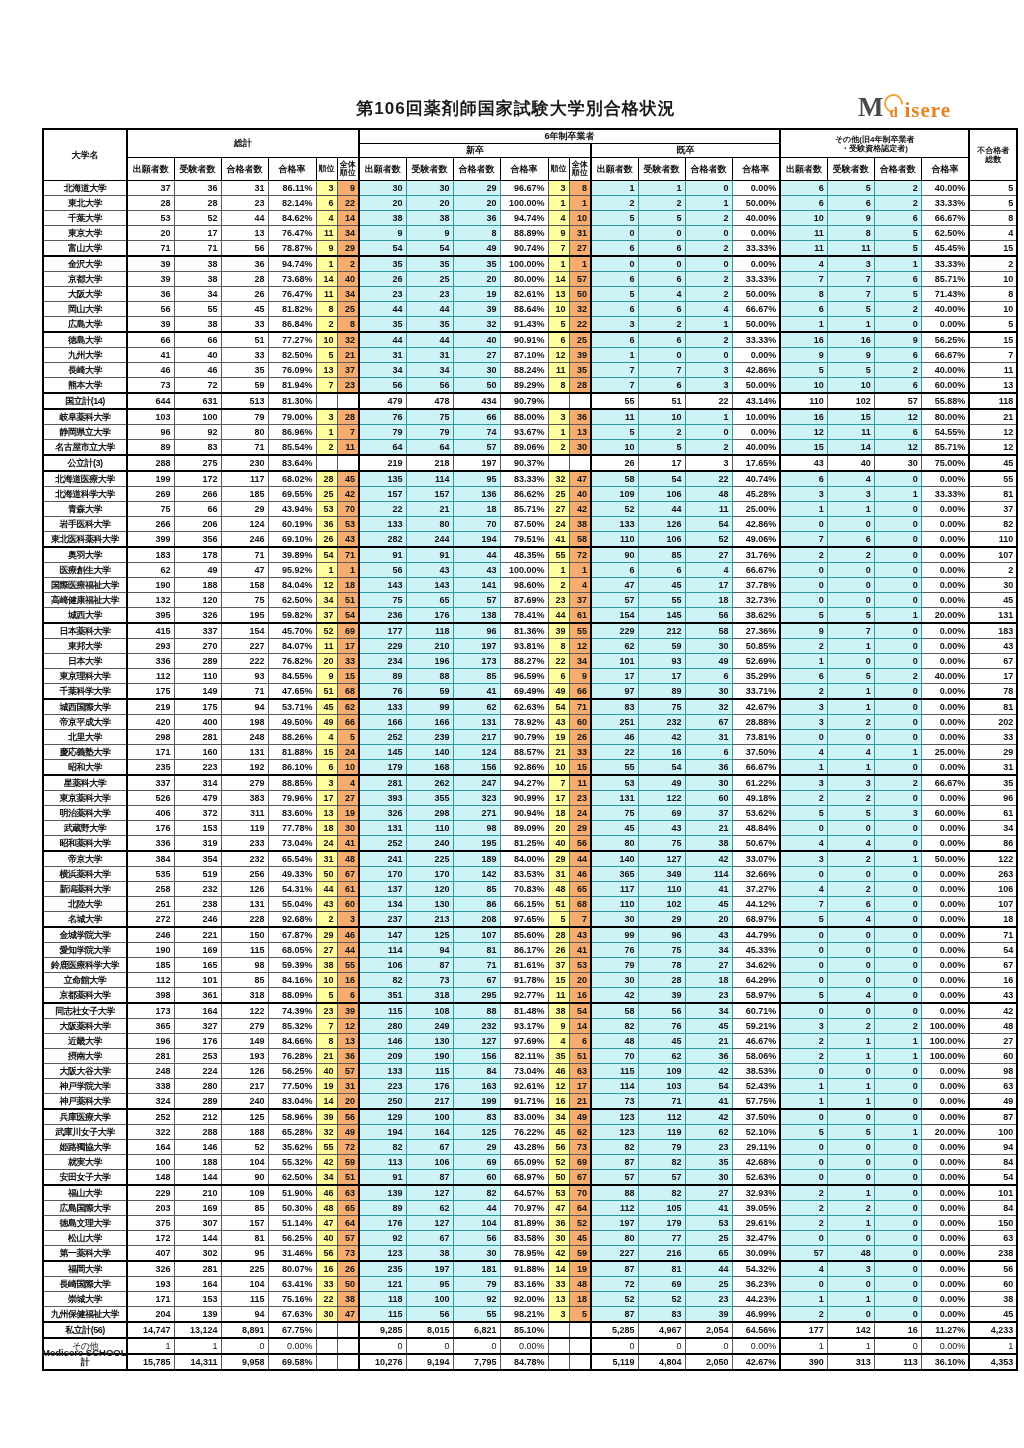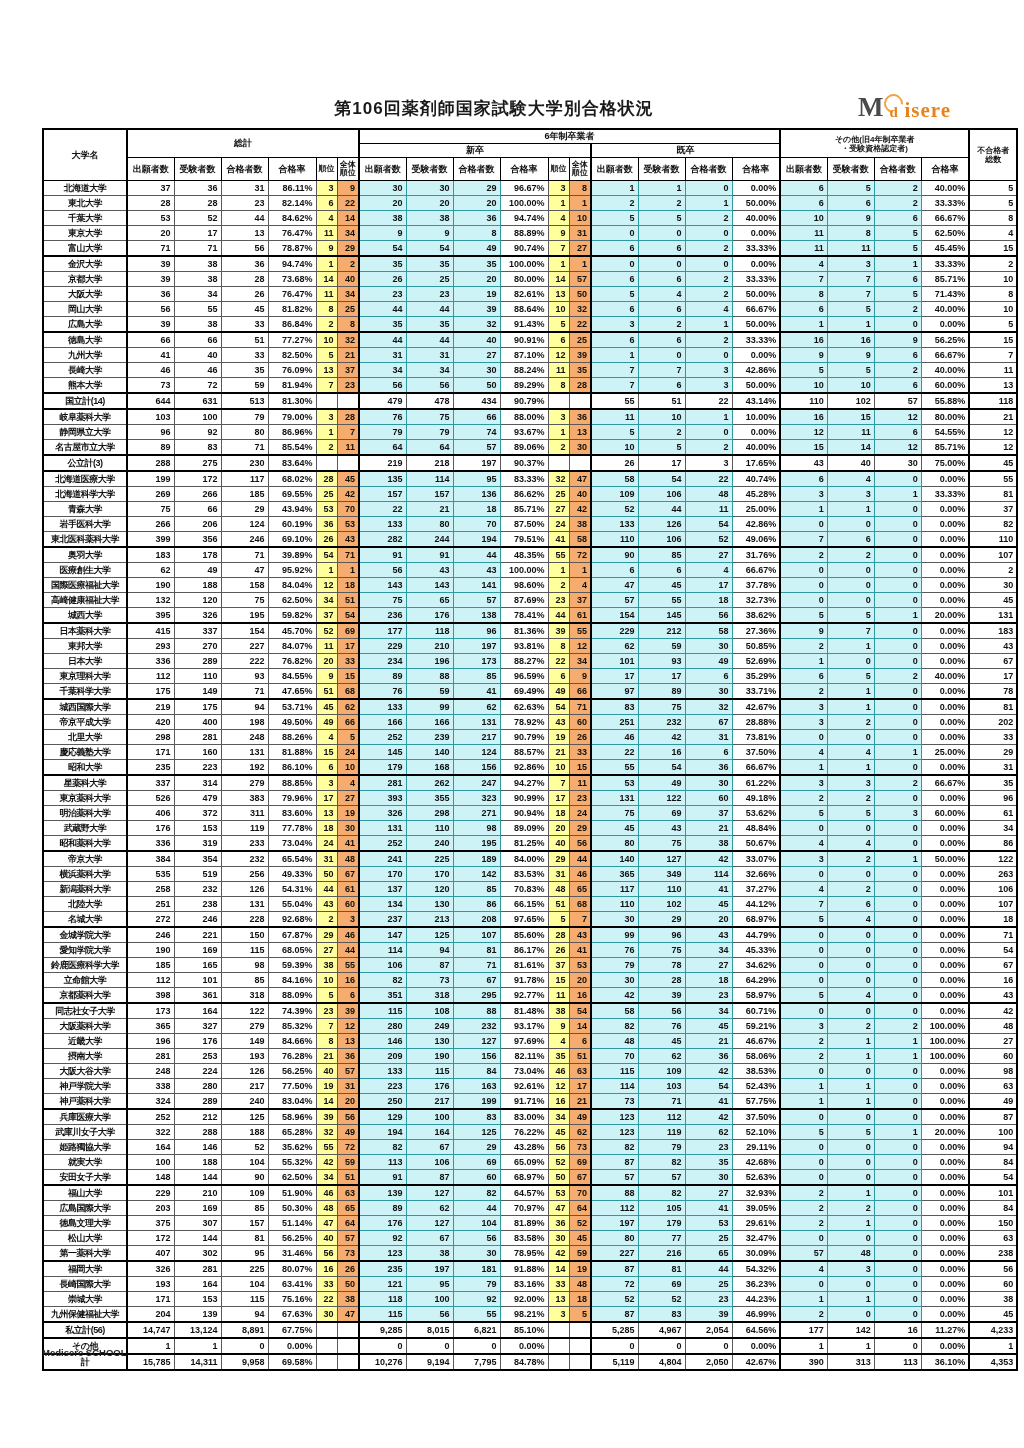--- a/index.html
+++ b/index.html
@@ -5,21 +5,21 @@
   :root{
     --cyan:#cdf3f7; --cyan-border:#2e9aa0; --yellow:#ffff9e; --orange:#f6ac6e;
     --grid:#595959; --frame:#000; --logo-orange:#e8821e;
   }
   html,body{margin:0;padding:0;}
   body{
     width:1024px;height:1448px;background:#fff;position:relative;
     font-family:"Liberation Sans","DejaVu Sans",sans-serif;color:#111;
   }
   .page-title{
-    position:absolute;top:97px;left:28px;width:932px;text-align:center;
+    position:absolute;top:97px;left:50px;width:932px;text-align:center;
     font-size:17px;font-weight:bold;letter-spacing:1px;color:#1a1a1a;
   }
   
   .logo{position:absolute;top:90px;left:858px;display:flex;align-items:flex-end;
     font-family:"Liberation Serif","DejaVu Serif",serif;height:30px;}
   .logo-m{font-size:27px;line-height:26px;font-weight:bold;color:#4a4a4a;}
   .logo-swoosh{position:relative;width:21px;height:26px;}
   .logo-swoosh::before{content:"";position:absolute;top:0;left:1px;width:15px;height:15px;
     border:2.5px solid #f5a23c;border-radius:50%;border-bottom-color:transparent;
     transform:rotate(-40deg);}
@@ -45,21 +45,21 @@
   thead tr.h3 td{height:22px;}
   td.univ{text-align:center;padding:0;font-size:9px;letter-spacing:-0.5px;}
   .small8{font-size:8px;line-height:8px;word-break:break-all;white-space:normal;}
   .pre{white-space:pre-line;font-size:8px;line-height:9px;}
   .cy{background:var(--cyan);border-color:var(--cyan-border);}
   .rank-y{background:var(--yellow);}
   .rank-o{background:var(--orange);}
   .vb{border-left:2px solid var(--frame) !important;}
   tr.sep td{border-bottom:2px solid var(--frame);}
   tr.total td{border-top:2px solid var(--frame);border-bottom:2px solid var(--frame);}
-  tr.plainrow td{font-weight:bold;}
+  tr.plainrow td{font-weight:normal;}
   .footer{
     position:absolute;top:1347px;left:42px;width:974px;text-align:left;
     font-size:9.5px;font-weight:bold;color:#222;
   }
 </style>
 </head>
 <body>
 
 <div class="page-title">第106回薬剤師国家試験大学別合格状況</div>
 

